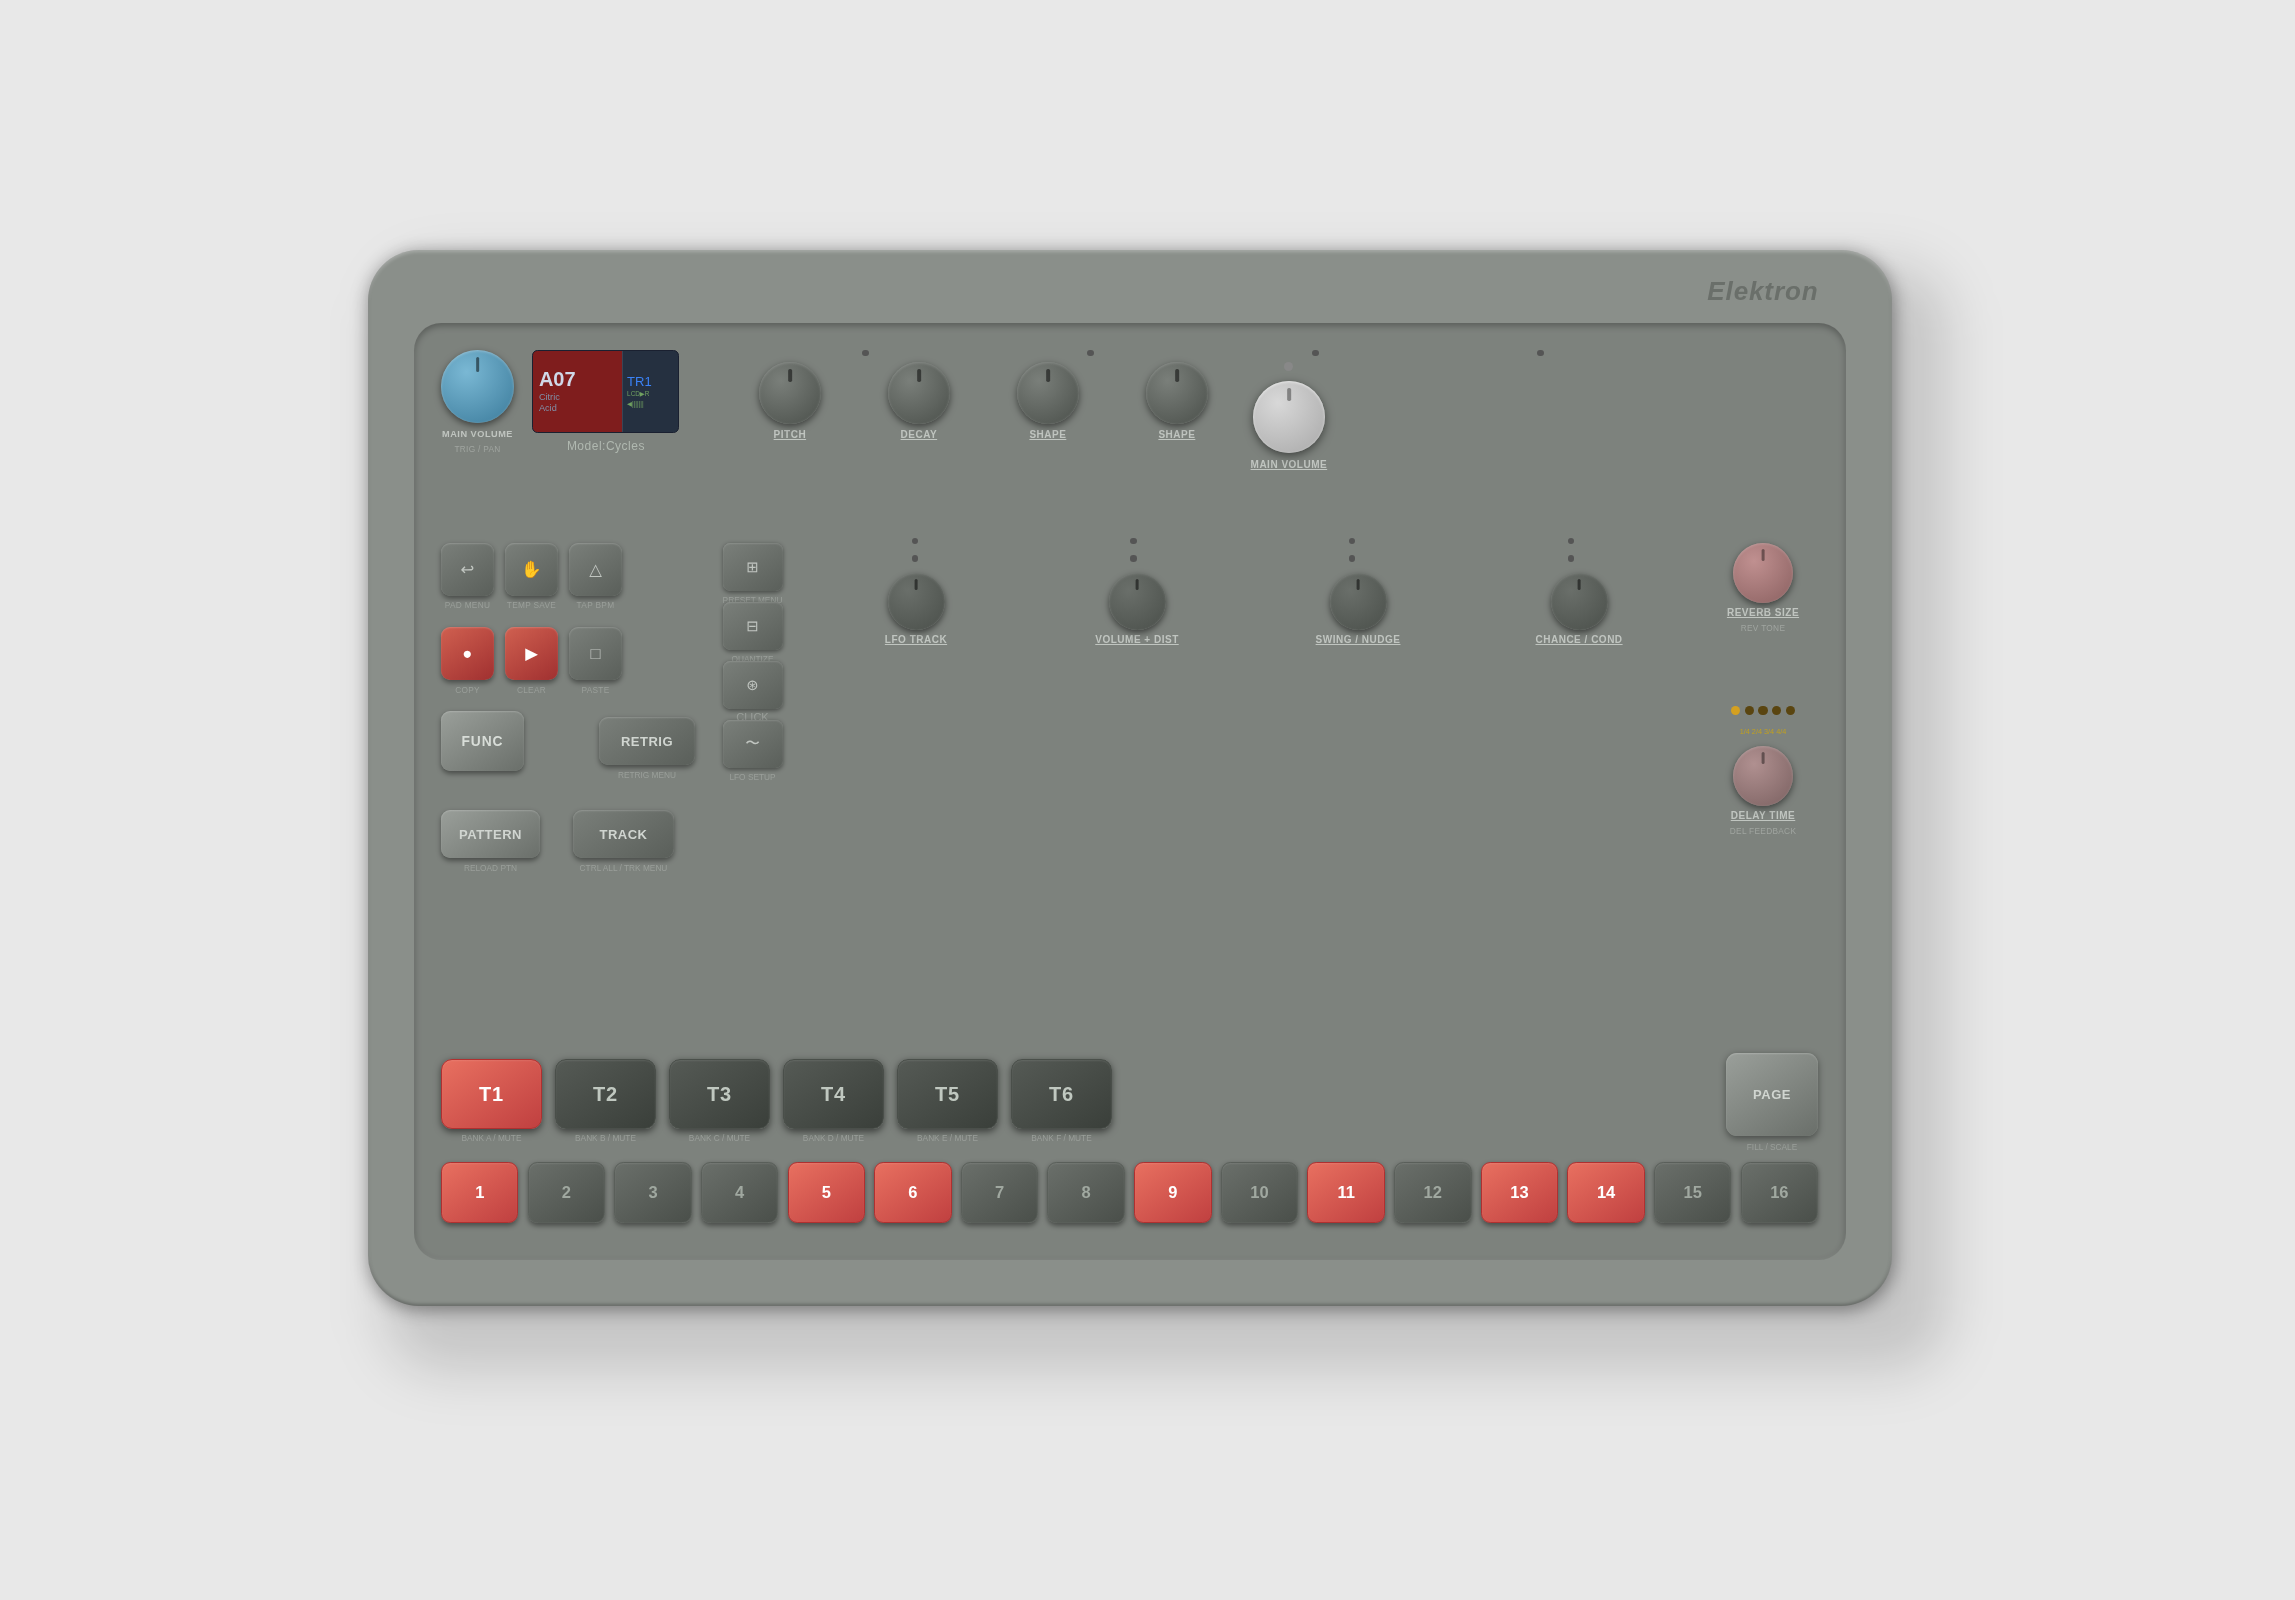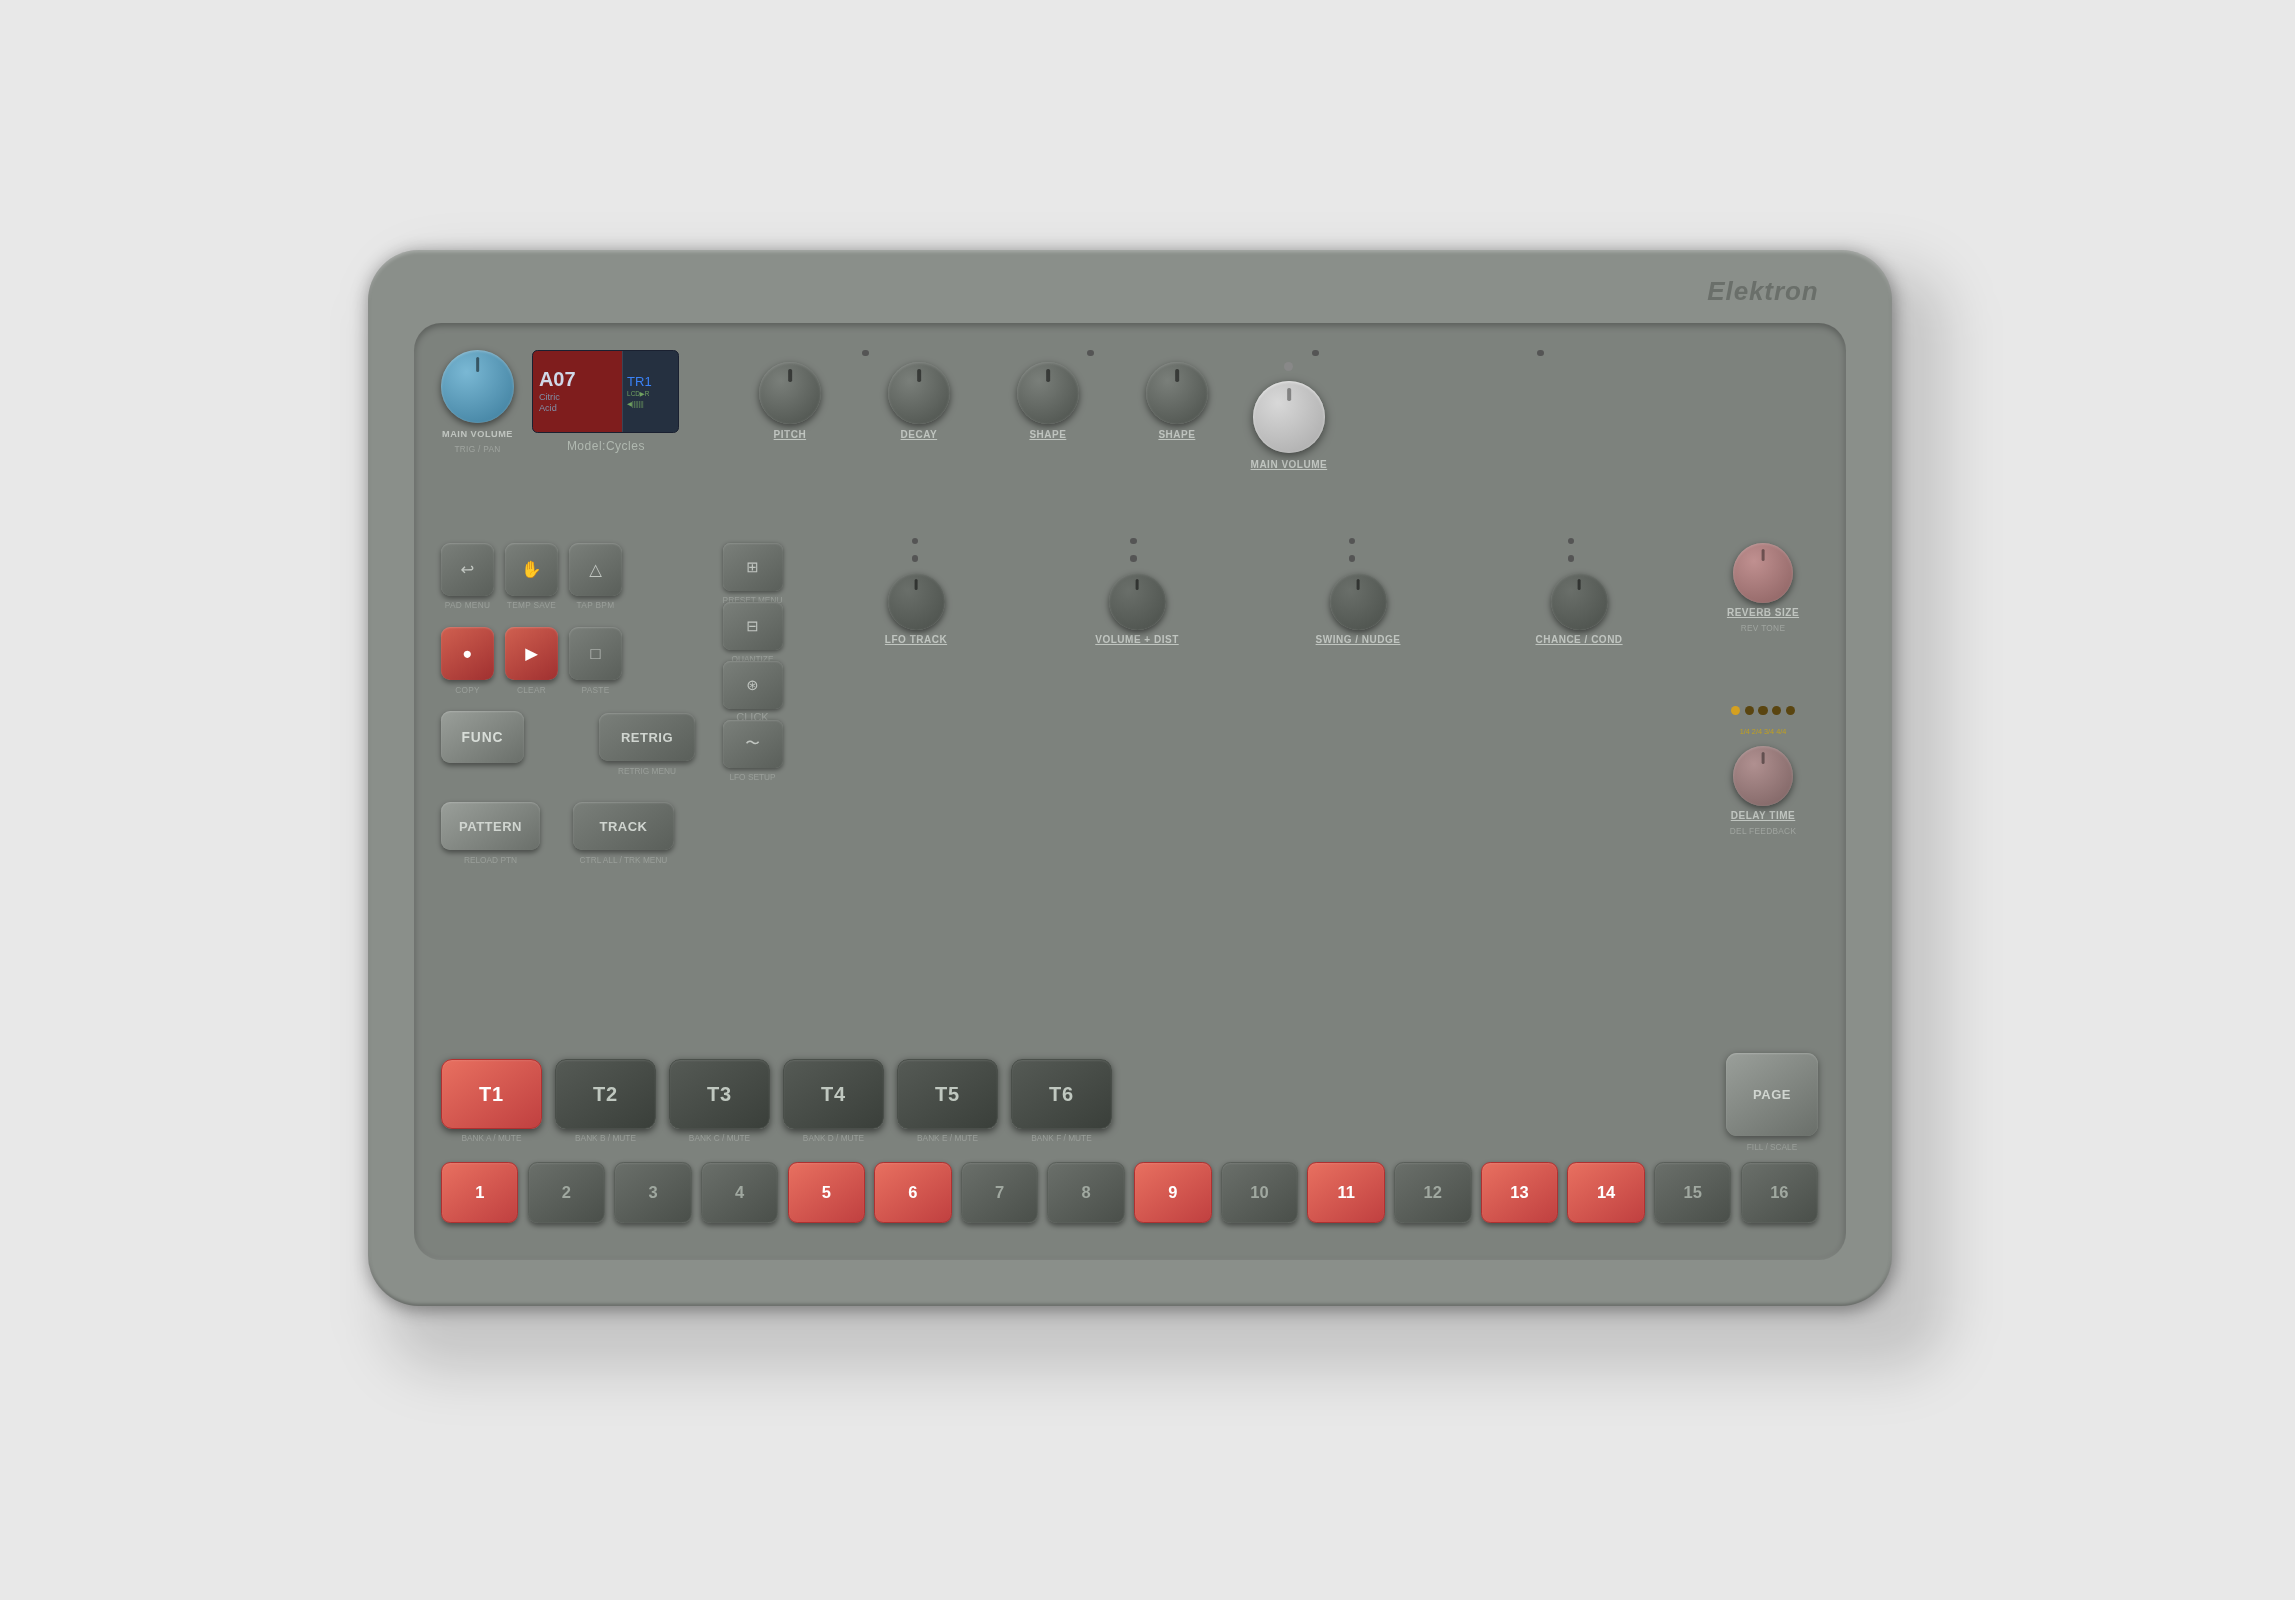--- a/index.html
+++ b/index.html
@@ -286,21 +286,21 @@
       text-align: center;
       position: absolute;
       bottom: -14.7px;
       white-space: nowrap;
       letter-spacing: 0.3px;
     }
 
     
     .func-btn {
       width: 83px;
-      height: 52px;
+      height: 60px;
       border-radius: 9.2px;
       background: linear-gradient(145deg, #9a9f9a, #6a6f6a);
       box-shadow: 0 2.8px 5.5px rgba(0,0,0,0.4), inset 0 0.9px 1.8px rgba(255,255,255,0.2);
       display: flex;
       align-items: center;
       justify-content: center;
       cursor: pointer;
       border: none;
     }
 

